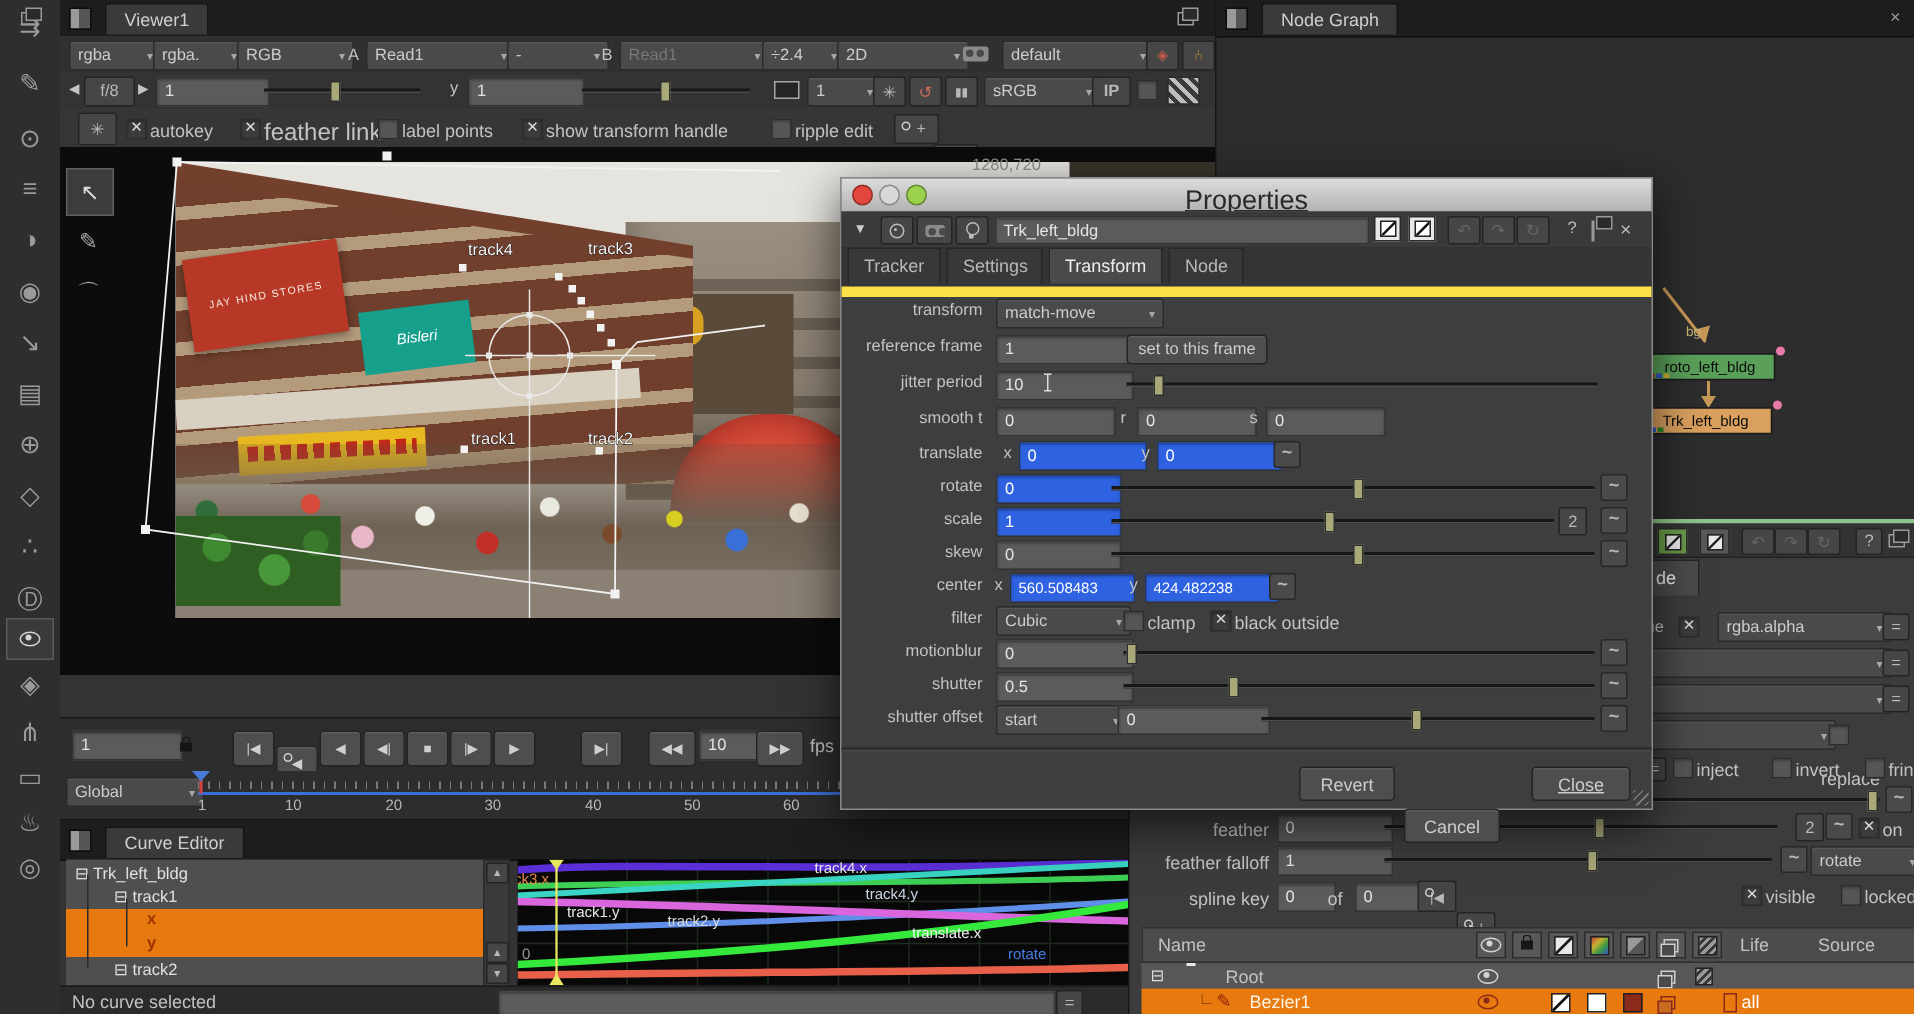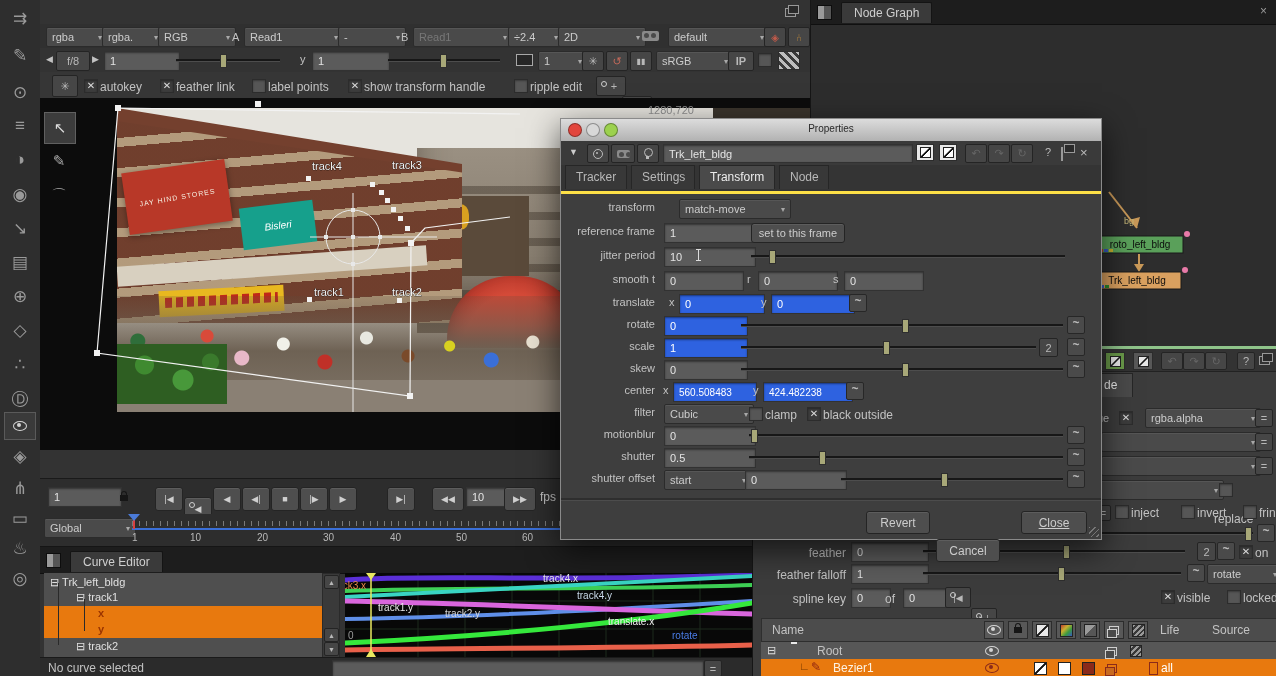--- a/index.html
+++ b/index.html
@@ -95,20 +95,26 @@
       <span class="eye-ico"></span>
     </div>
     <div class="a toolglyph" style="left:0;top:446px;">◈</div>
     <div class="a toolglyph" style="left:0;top:478px;">⋔</div>
     <div class="a toolglyph" style="left:0;top:508px;">▭</div>
     <div class="a toolglyph" style="left:0;top:538px;">♨</div>
     <div class="a toolglyph" style="left:0;top:568px;">◎</div>
   </div>
 
   <div class="a" style="left:40px;top:0;width:770px;height:546px;background:#333;">
+    <div class="a panelbar" style="left:0;top:0;right:0;height:24px;">
+      <div class="a pic" style="left:6px;top:5px;"></div>
+      <div class="a tab" style="left:30px;top:2px;">Viewer1</div>
+      <div class="a float-ico" style="right:26px;top:8px;"></div>
+      <div class="a" style="right:10px;top:4px;color:#999;font-size:12px;">×</div>
+    </div>
 
     <div class="a" style="left:0;top:24px;right:0;height:24px;background:#303030;border-bottom:1px solid #222;">
       <div class="a dd" style="left:6px;top:3px;width:50px;">
           <span>rgba</span>
           <span class="ar">▾</span>
         </div>
       <div class="a dd" style="left:62px;top:3px;width:50px;">
           <span>rgba.</span>
           <span class="ar">▾</span>
         </div>
@@ -185,21 +191,21 @@
         </div>
       <div class="a cb" style="left:718px;top:5px;"></div>
       <div class="a hatch" style="left:738px;top:3px;width:20px;height:17px;"></div>
     </div>
 
     <div class="a" style="left:0;top:72px;right:0;height:26px;background:#363636;border-bottom:1px solid #1e1e1e;">
       <div class="a ibtn" style="left:12px;top:3px;width:24px;height:20px;">✳</div>
       <div class="a cb on" style="left:44px;top:7px;"><span>✕</span></div>
       <div class="a lbl" style="left:60px;top:8px;font-size:12px;">autokey</div>
       <div class="a cb on" style="left:120px;top:7px;"><span>✕</span></div>
-      <div class="a lbl" style="left:136px;top:8px;font-size:12px;">feather link</div>
+      <div class="a lbl" style="left:136px;top:8px;font-size:16px;">feather link</div>
       <div class="a cb" style="left:212px;top:7px;"></div>
       <div class="a lbl" style="left:228px;top:8px;font-size:12px;">label points</div>
       <div class="a cb on" style="left:308px;top:7px;"><span>✕</span></div>
       <div class="a lbl" style="left:324px;top:8px;font-size:12px;">show transform handle</div>
       <div class="a cb" style="left:474px;top:7px;"></div>
       <div class="a lbl" style="left:490px;top:8px;font-size:12px;">ripple edit</div>
       <div class="a ibtn keymark" style="left:556px;top:4px;width:22px;height:18px;padding-left:6px;">
           <span>+</span>
         </div>
       <div class="a ibtn keymark" style="left:582px;top:4px;width:22px;height:18px;padding-left:6px;">
@@ -678,21 +684,21 @@
       <span class="a" style="left:388px;top:3px;width:7px;height:11px;border:1px solid #8a2a1a;"></span>
       <span class="a" style="left:400px;top:2px;color:#fff;font-size:12px;">all</span>
     </div>
   </div>
 
   <div class="a" id="dialog">
     <div class="a" id="dlg-title">
       <span class="a traffic" style="left:7px;top:4px;background:#e2463d;"></span>
       <span class="a traffic" style="left:25px;top:4px;background:#d8d8d8;"></span>
       <span class="a traffic" style="left:43px;top:4px;background:#9cd14e;"></span>
-      <div style="text-align:center;font-size:10px;color:#2a2a2a;padding-top:4px;">Properties</div>
+      <div style="text-align:center;font-size:18px;color:#2a2a2a;padding-top:4px;text-decoration:underline;">Properties</div>
     </div>
 
     <div class="a" style="left:0;top:22px;right:0;height:24px;background:#3a3a3a;border-bottom:1px solid #2a2a2a;">
       <span class="a" style="left:8px;top:6px;color:#ccc;font-size:9px;">▼</span>
       <span class="a ibtn" style="left:26px;top:3px;width:20px;height:17px;">
           <span class="ring"></span>
         </span>
       <span class="a ibtn" style="left:50px;top:3px;width:22px;height:17px;">
           <span class="cam" style="width:13px;height:8px;"></span>
         </span>
@@ -715,29 +721,29 @@
           <span>↷</span>
         </span>
       <span class="a ibtn dim" style="left:450px;top:3px;width:20px;height:17px;">
           <span>↻</span>
         </span>
       <span class="a" style="left:484px;top:5px;color:#bbb;">?</span>
       <span class="a float-ico" style="left:500px;top:7px;"></span>
       <span class="a" style="left:519px;top:4px;color:#bbb;font-size:13px;">×</span>
     </div>
 
-    <div class="a" style="left:0;top:46px;right:0;height:26px;background:#343434;border-bottom:3px solid #fde047;">
+    <div class="a" style="left:0;top:46px;right:0;height:26px;background:#343434;border-bottom:7px solid #fde047;">
       <div class="dtab" style="left:4px;width:62px;"><span>Tracker</span></div>
       <div class="dtab" style="left:70px;width:64px;"><span>Settings</span></div>
       <div class="dtab act" style="left:138px;width:76px;"><span>Transform</span></div>
       <div class="dtab" style="left:218px;width:50px;"><span>Node</span></div>
     </div>
 
     <div class="a lbl rlbl" style="left:2px;top:82px;width:92px;">transform</div>
-    <div class="a dd" style="left:118px;top:80px;width:100px;">
+    <div class="a dd" style="left:103px;top:80px;width:100px;">
         <span>match-move</span>
         <span class="ar">▾</span>
       </div>
 
     <div class="a lbl rlbl" style="left:2px;top:106px;width:92px;">reference frame</div>
     <div class="a fld" style="left:103px;top:104px;width:80px;">
         <span>1</span>
       </div>
     <div class="a btn" style="left:190px;top:104px;width:92px;height:18px;">
         <span>set to this frame</span>

